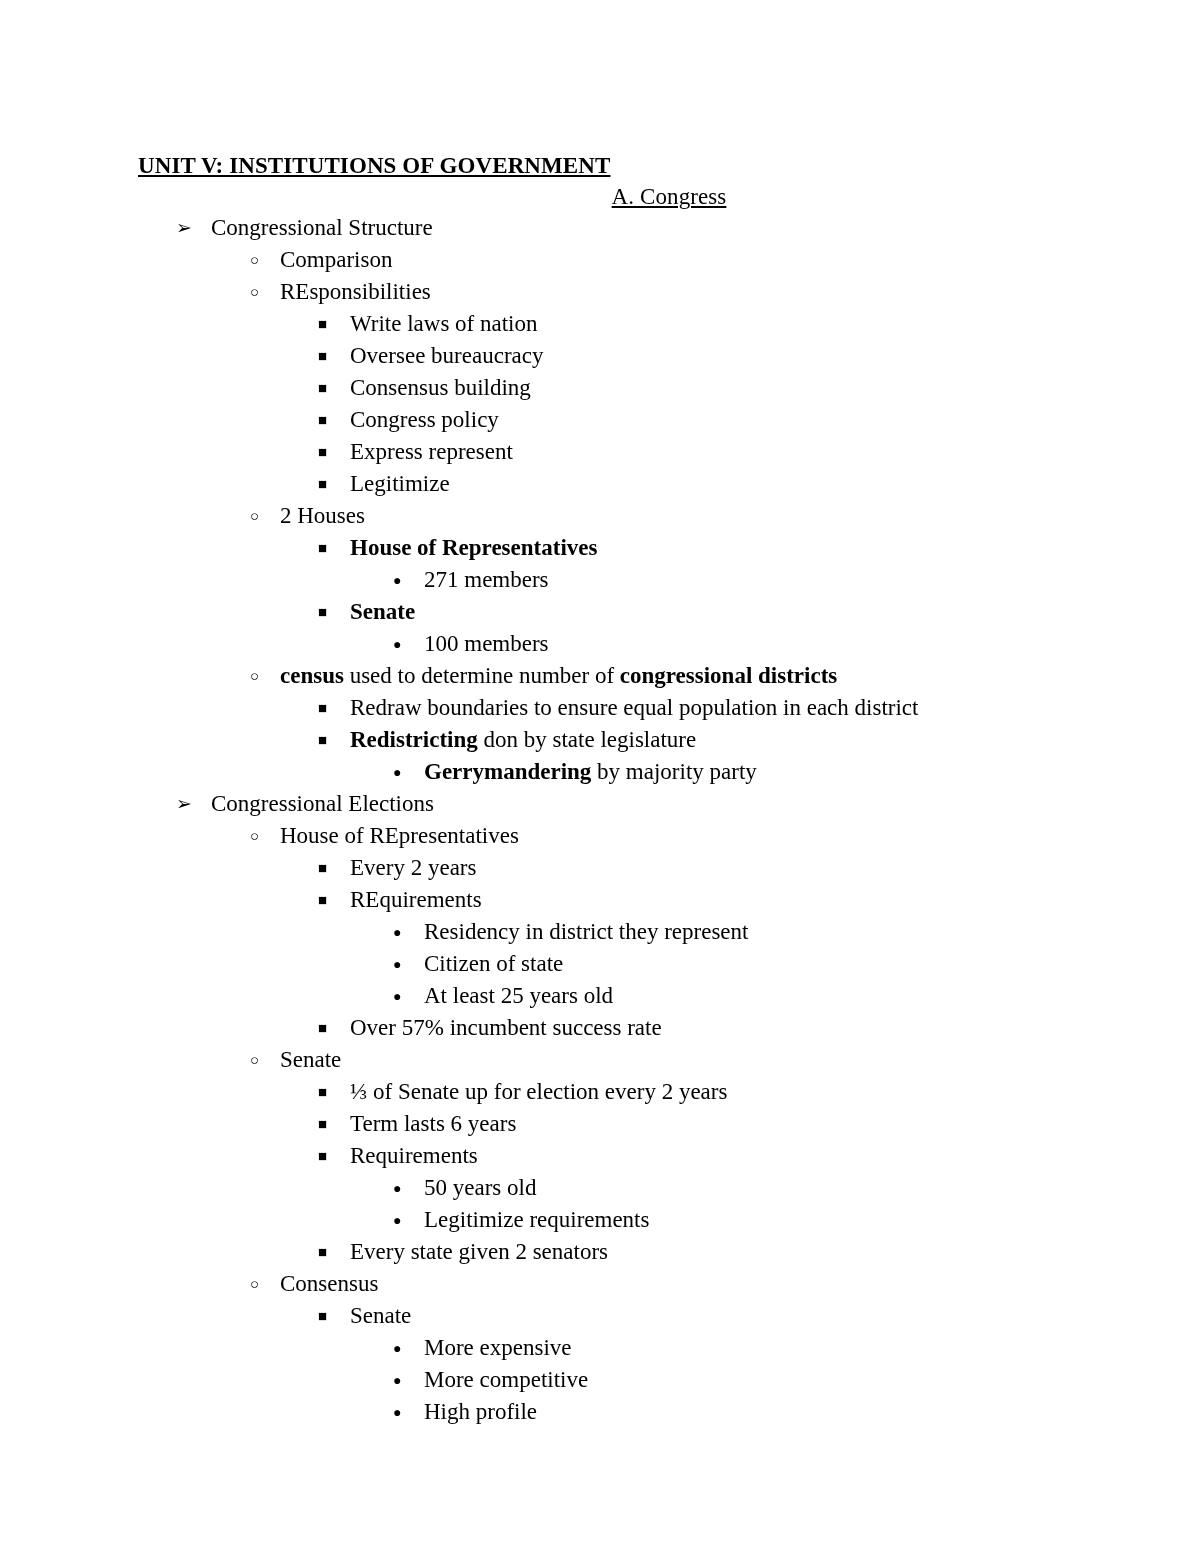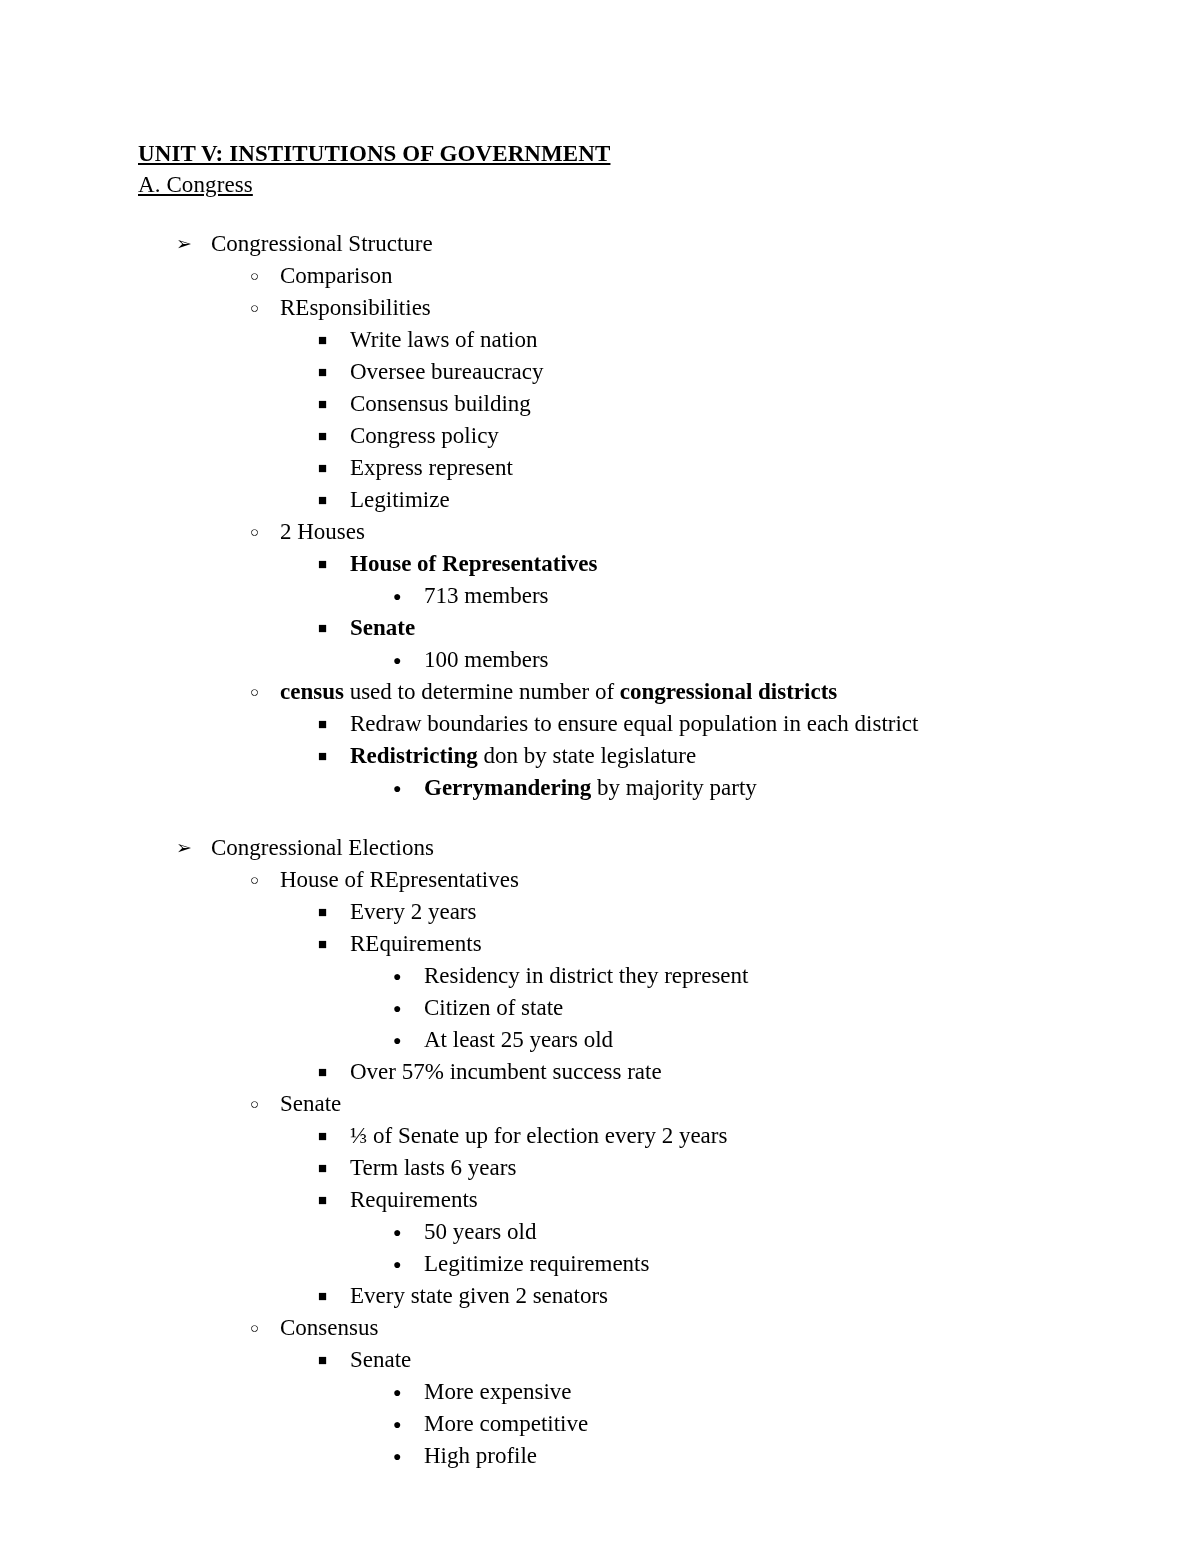--- a/index.html
+++ b/index.html
@@ -18,21 +18,21 @@
   #page {
     position: relative;
     width: 1200px;
     height: 1553px;
     background: #ffffff;
     overflow: hidden;
   }
   #doc {
     position: absolute;
     left: 0;
-    top: 0;
+    top: 12px;
     width: 1200px;
     padding: 138px 0 0 0;
     box-sizing: border-box;
   }
 
   
   .h-title,
   .h-sub {
     padding-left: 138px;
     font-weight: bold;
@@ -43,20 +43,21 @@
     white-space: nowrap;
   }
   .h-title .u,
   .h-sub .u {
     text-decoration: underline;
     text-decoration-thickness: 2px;
     text-underline-offset: 2px;
   }
   .h-sub {
     font-weight: normal;
+    text-align: center;
   }
   .h-sub .u {
     font-weight: normal;
   }
 
   
   .row {
     position: relative;
     font-size: 23px;
     line-height: 32px;
@@ -67,21 +68,21 @@
     top: 0;
     display: inline-block;
     text-align: left;
   }
   .row .tx {
     display: block;
   }
 
   
   .lv1 .mk { left: 176px; font-size: 19px; line-height: 32px; }
-  .lv1 .tx { padding-left: 211px; margin-top: 28px; }
+  .lv1 .tx { padding-left: 211px; }
 
   
   .lv2 .mk { left: 250px; font-size: 15px; line-height: 33px; }
   .lv2 .tx { padding-left: 280px; }
 
   
   .lv3 .mk { left: 318px; font-size: 15px; line-height: 33px; }
   .lv3 .tx { padding-left: 350px; }
 
   
@@ -141,21 +142,21 @@
         <div class="row lv2">
           <span class="mk">○</span>
           <span class="tx"><span class="n">2 Houses</span></span>
         </div>
         <div class="row lv3">
           <span class="mk">■</span>
           <span class="tx"><b class="b">House of Representatives</b></span>
         </div>
         <div class="row lv4">
           <span class="mk">●</span>
-          <span class="tx"><span class="n">713 members</span></span>
+          <span class="tx"><span class="n">271 members</span></span>
         </div>
         <div class="row lv3">
           <span class="mk">■</span>
           <span class="tx"><b class="b">Senate</b></span>
         </div>
         <div class="row lv4">
           <span class="mk">●</span>
           <span class="tx"><span class="n">100 members</span></span>
         </div>
         <div class="row lv2">

